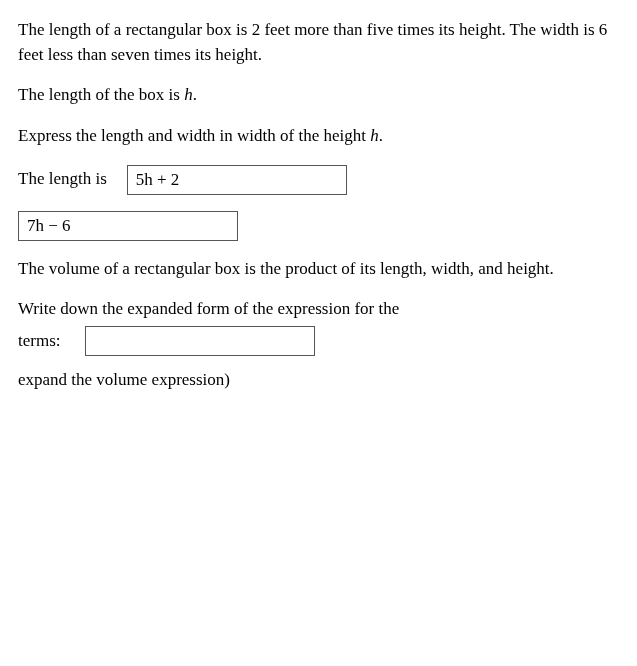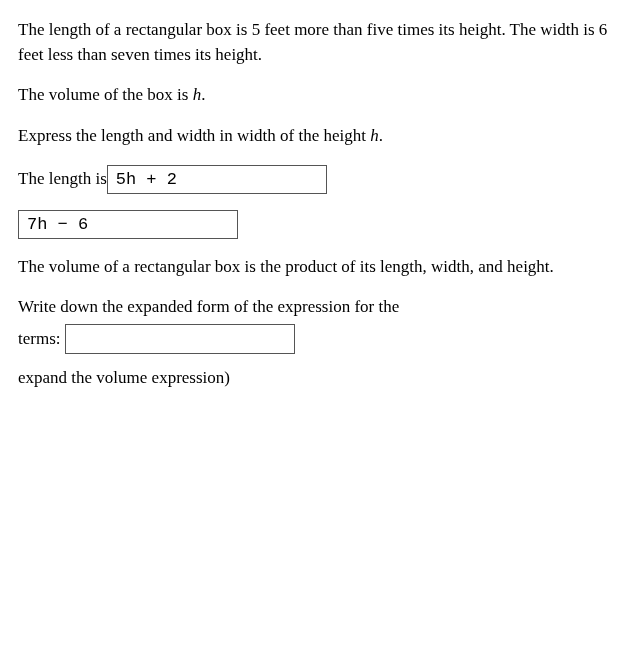--- a/index.html
+++ b/index.html
@@ -25,27 +25,27 @@
 
     .answer-row {
       display: flex;
       align-items: center;
       margin-bottom: 16px;
       flex-wrap: nowrap;
     }
 
     .answer-label {
       white-space: nowrap;
-      margin-right: 0;
+      margin-right: 20px;
     }
 
     .answer-input {
       border: 1.5px solid #555;
       padding: 4px 8px;
-      font-family: Liberation Mono, monospace;
+      font-family: Liberation Serif, serif;
       font-size: 17px;
       width: 220px;
       background: #ffffff;
       outline: none;
     }
 
     .volume-row {
       display: flex;
       align-items: center;
       flex-wrap: wrap;
@@ -68,25 +68,25 @@
     }
 
     .last-line {
       margin-top: 12px;
     }
   </style>
 </head>
 <body>
 
 <div class="paragraph">
-  <span>The length of a rectangular box is 5 feet more than five times its height. The width is 6 feet less than seven times its height.</span>
+  <span>The length of a rectangular box is 2 feet more than five times its height. The width is 6 feet less than seven times its height.</span>
 </div>
 
 <div class="paragraph">
-  <span>The volume of the box is </span><span class="math">h</span><span>.</span>
+  <span>The length of the box is </span><span class="math">h</span><span>.</span>
 </div>
 
 <div class="paragraph">
   <span>Express the length and width in width of the height </span><span class="math">h</span><span>.</span>
 </div>
 
 <div class="answer-row">
   <span class="answer-label">The length is</span>
   <input class="answer-input" type="text" value="5h + 2" style="">
 </div>

